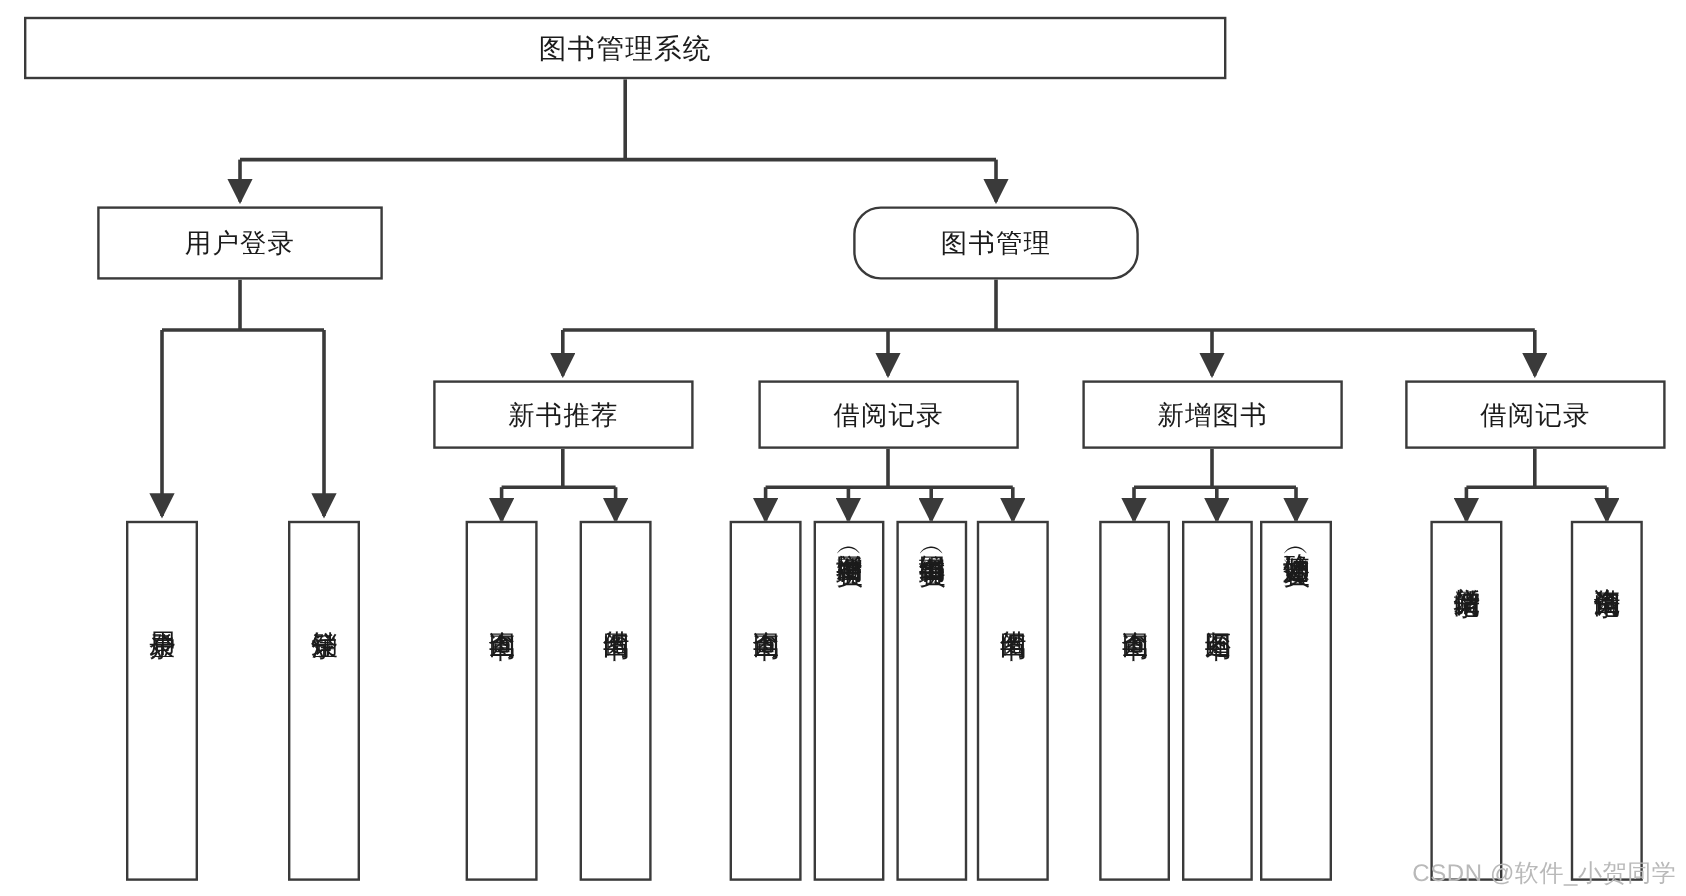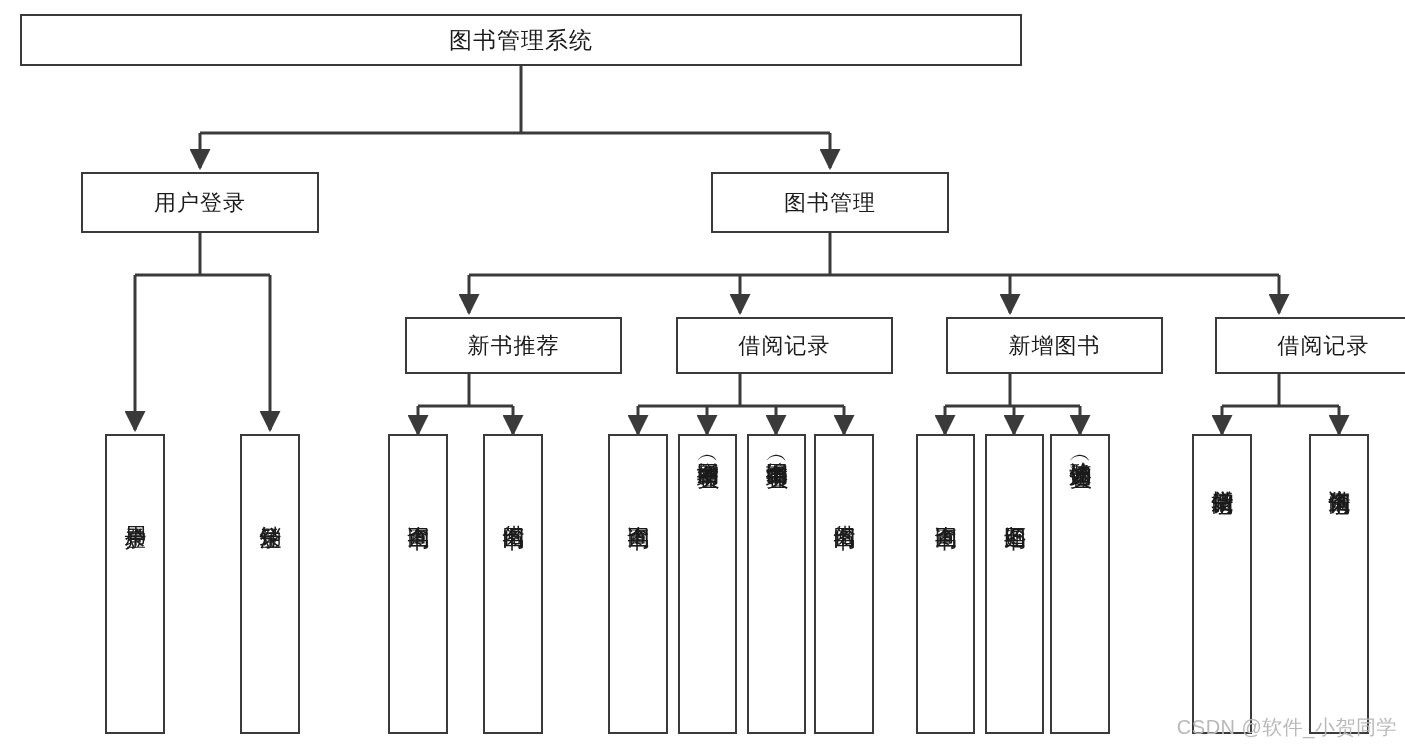--- a/index.html
+++ b/index.html
@@ -31,21 +31,21 @@
     background: #ffffff;
     border: 2px solid #3a3a3a;
     display: flex;
     align-items: center;
     justify-content: center;
     color: #1b1b1b;
     z-index: 2;
   }
   .node.root      { font-size: 23px; }
   .node.level1    { font-size: 22px; }
-  .node.level2    { font-size: 22px; margin-left: 44px; }
+  .node.level2    { font-size: 22px; }
   .node.leaf {
     font-size: 22px;
     align-items: flex-start;
     justify-content: center;
     padding-top: 8px;
   }
   .vtext {
     writing-mode: vertical-rl;
     text-orientation: upright;
     line-height: 1.22;
@@ -124,21 +124,21 @@
   </svg>
 
   <div class="node root" style="left:20px; top:14px; width:1002px; height:52px;">
     <span class="htext">图书管理系统</span>
   </div>
 
   <div class="node level1" style="left:81px; top:172px; width:238px; height:61px;">
     <span class="htext">用户登录</span>
   </div>
 
-  <div class="node level1" style="left:711px; top:172px; width:238px; height:61px;">
+  <div class="node level1" style="left:711px; top:172px; width:238px; height:61px;border-radius:23px;">
     <span class="htext">图书管理</span>
   </div>
 
   <div class="node level2" style="left:361px; top:317px; width:217px; height:57px;">
     <span class="htext">新书推荐</span>
   </div>
 
   <div class="node level2" style="left:632px; top:317px; width:217px; height:57px;">
     <span class="htext">借阅记录</span>
   </div>

